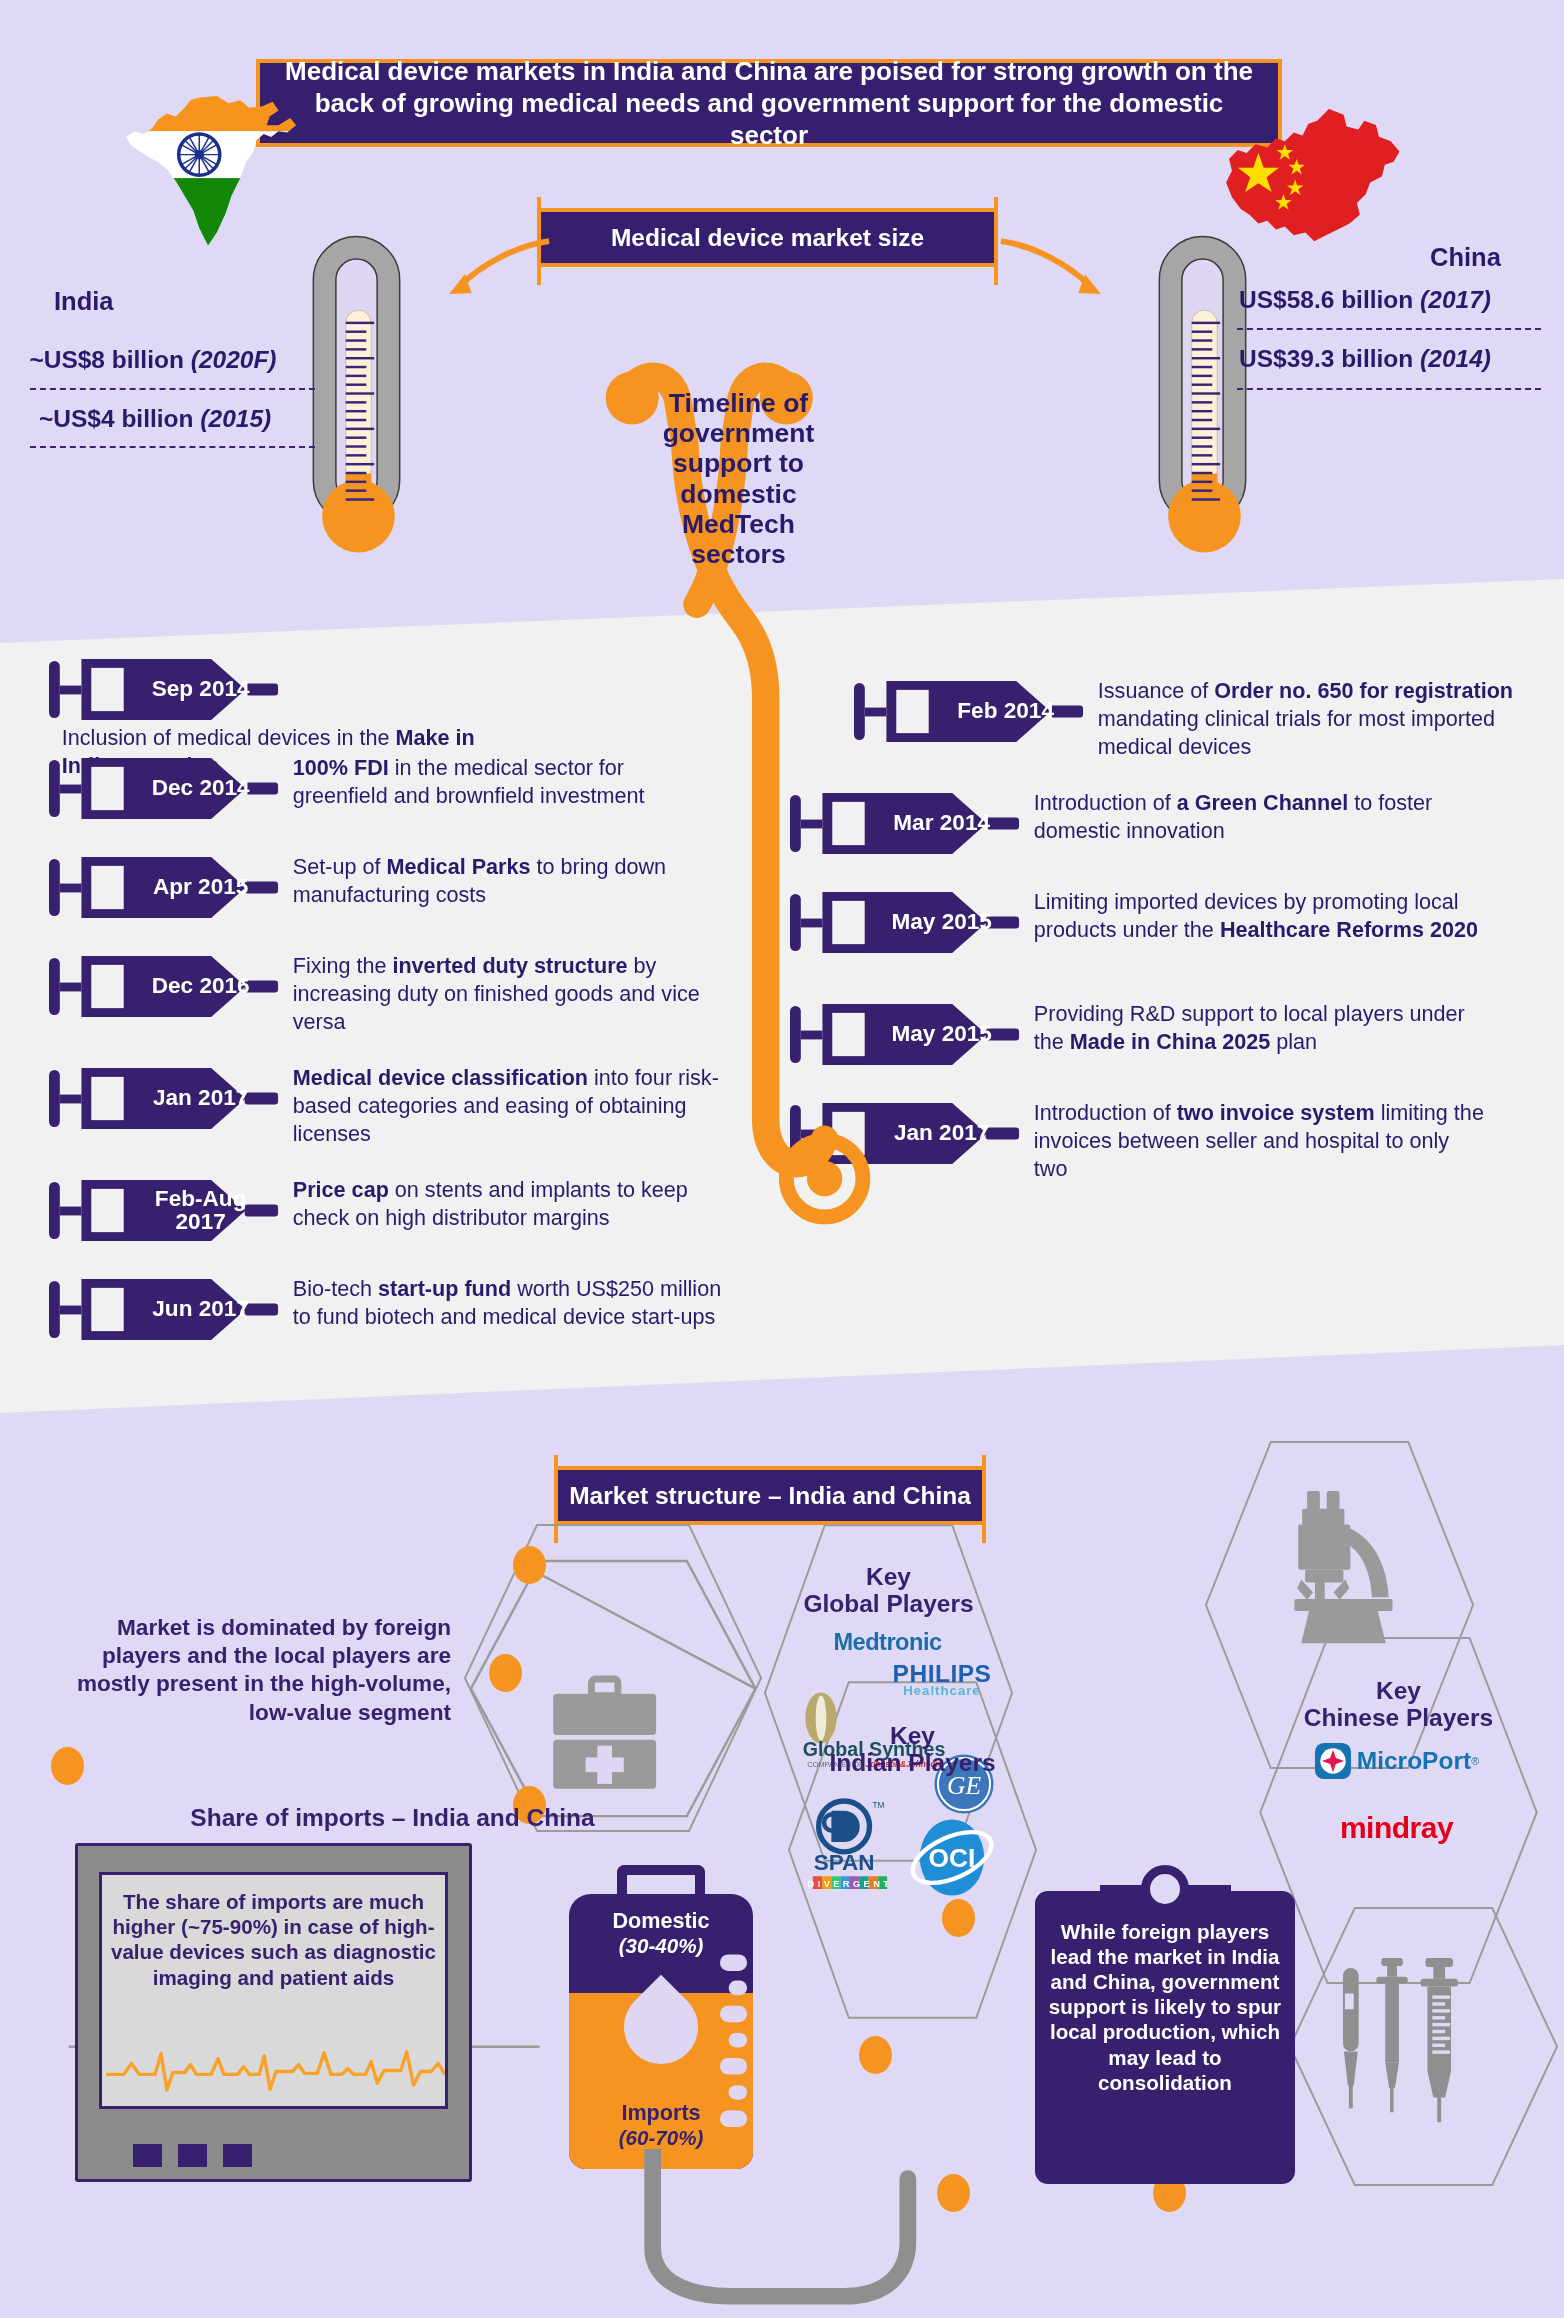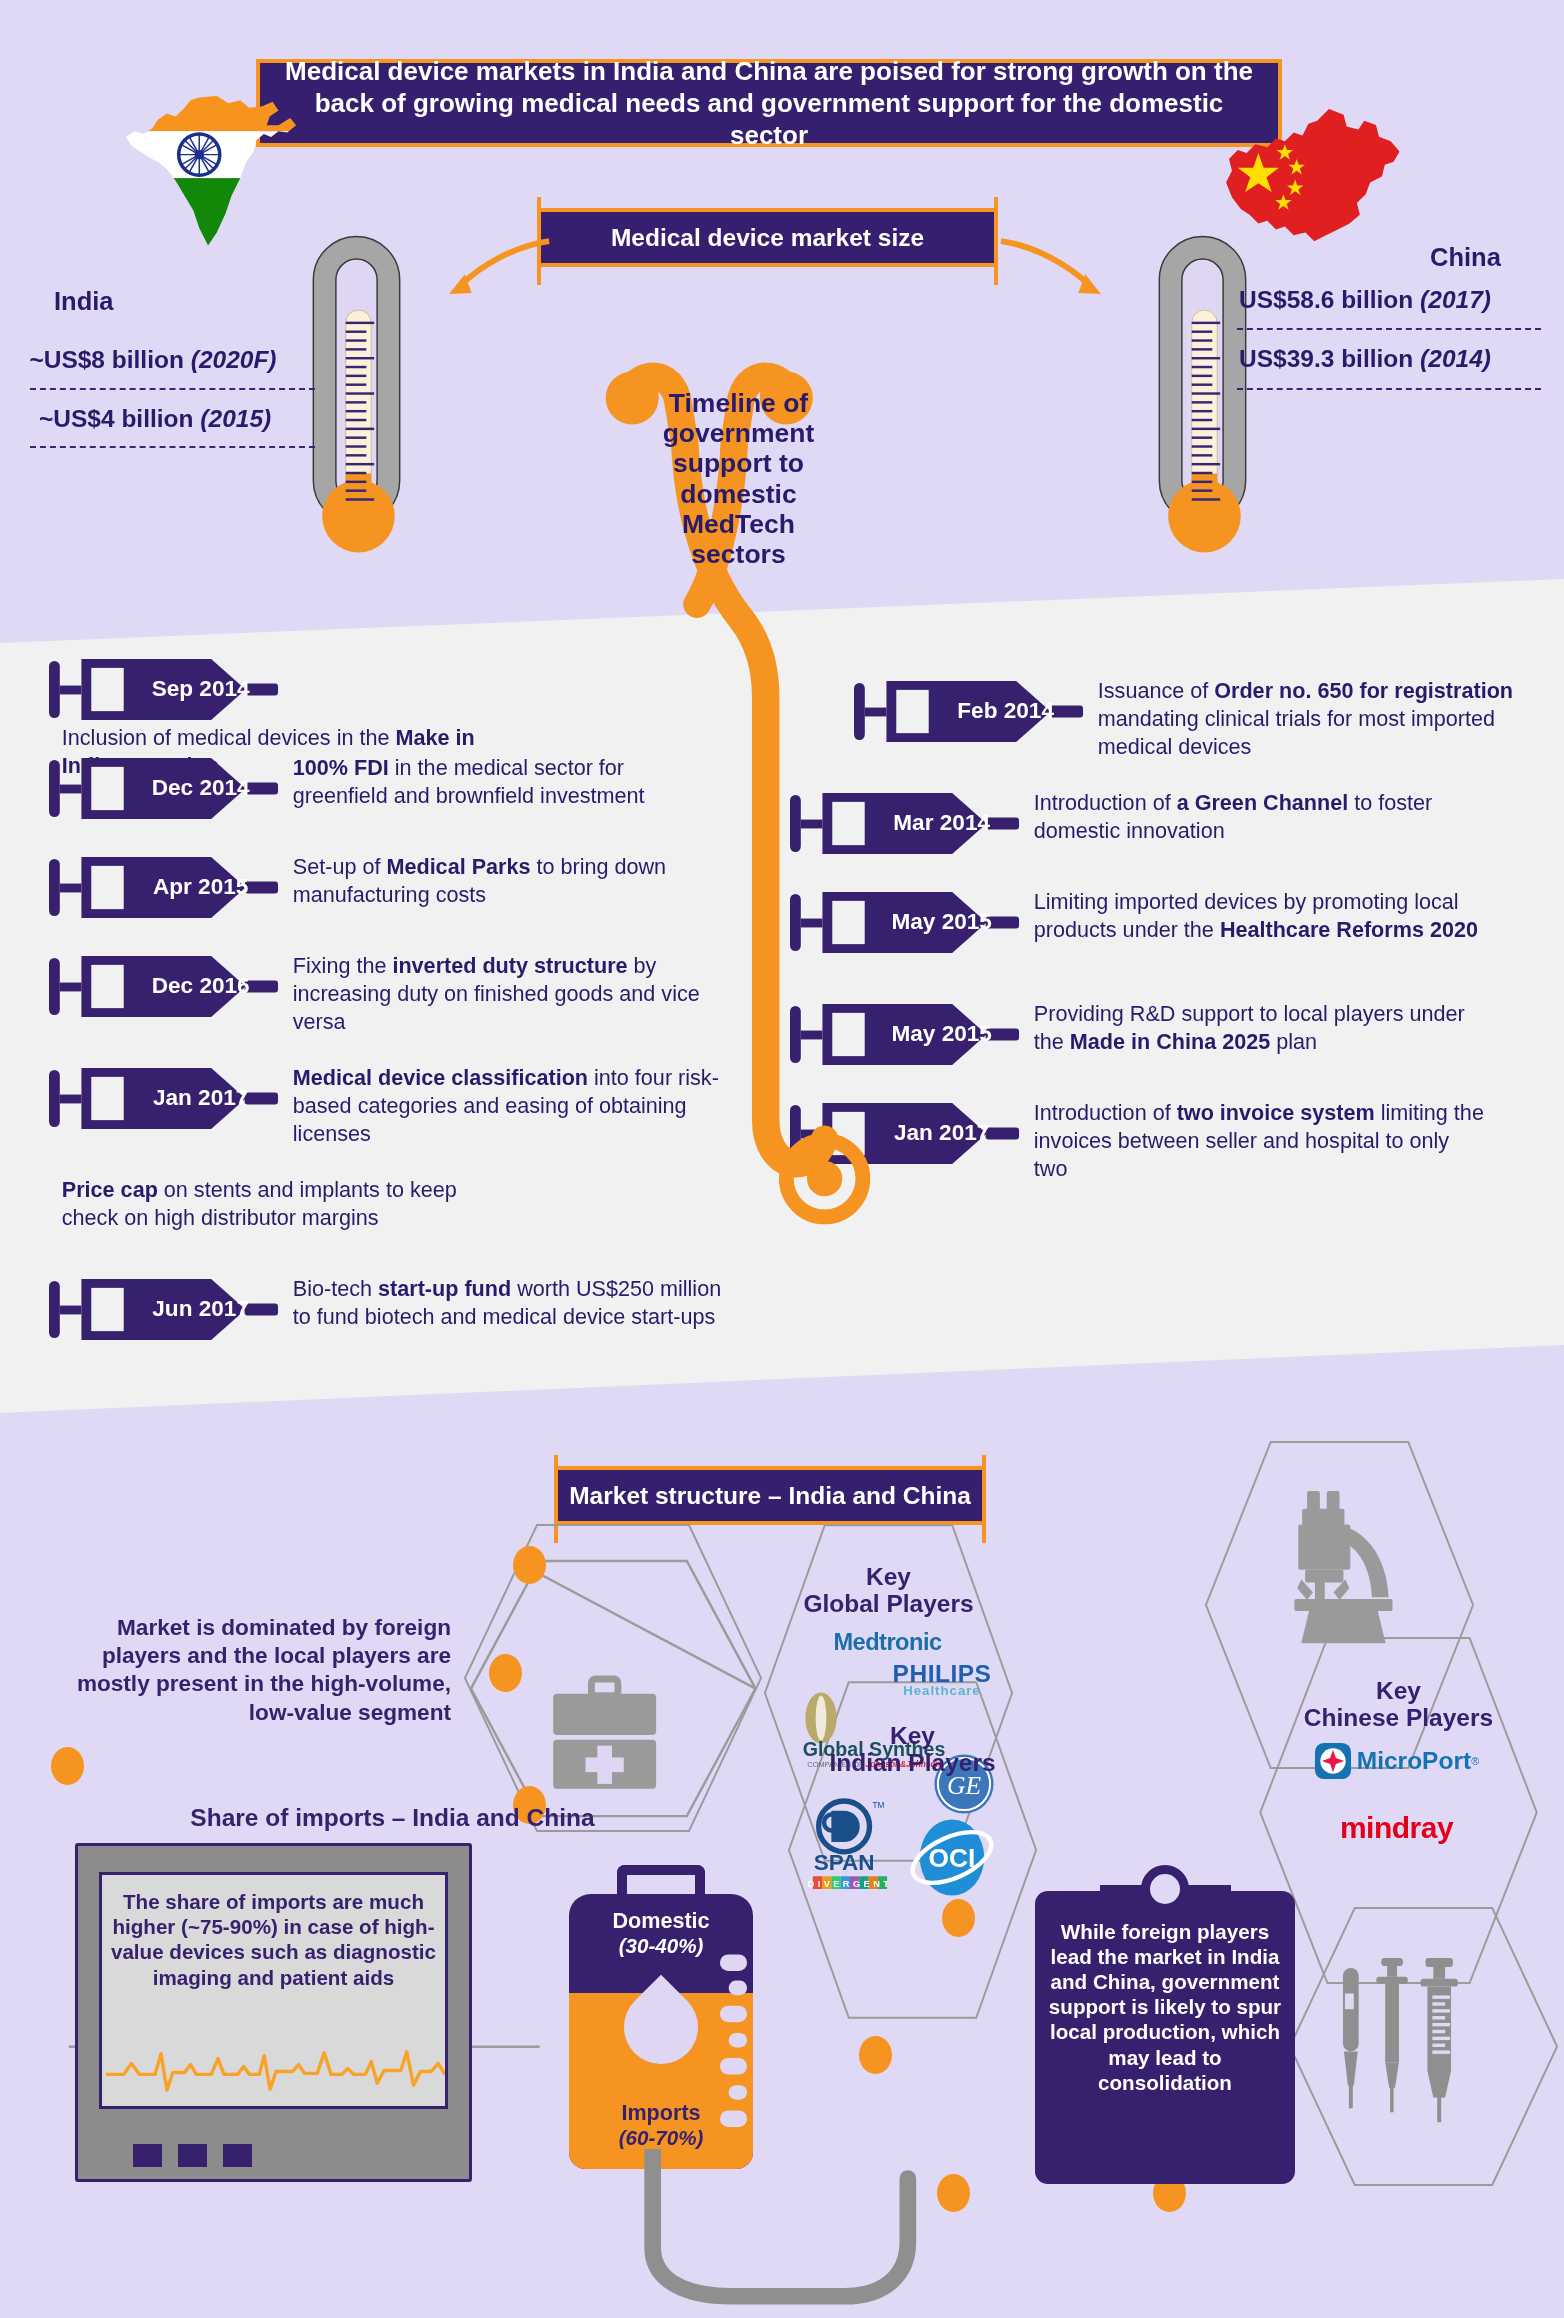--- a/index.html
+++ b/index.html
@@ -363,20 +363,27 @@
         <div class="syringe"><svg width="231" height="69" viewBox="0 0 470 140">
             <rect x="0" y="12" width="22" height="116" rx="11" fill="#37216e"></rect>
             <rect x="22" y="62" width="44" height="18" fill="#37216e"></rect>
             <path d="M66 8 L330 8 L400 70 L330 132 L66 132 Z" fill="#37216e"></path>
             <rect x="86" y="26" width="66" height="88" fill="#f1f1f2"></rect>
             <rect x="398" y="58" width="68" height="24" rx="6" fill="#37216e"></rect>
           </svg><div class="tag-label">Jan 2017</div></div>
         <div class="tl-text" style="max-width: 432px;"><b>Medical device classification</b> into four risk-based categories and easing of obtaining licenses</div>
       </div>
       <div class="tl-row" style="left: 49px; top: 1176px;">
+        <div class="syringe"><svg width="231" height="69" viewBox="0 0 470 140">
+            <rect x="0" y="12" width="22" height="116" rx="11" fill="#37216e"></rect>
+            <rect x="22" y="62" width="44" height="18" fill="#37216e"></rect>
+            <path d="M66 8 L330 8 L400 70 L330 132 L66 132 Z" fill="#37216e"></path>
+            <rect x="86" y="26" width="66" height="88" fill="#f1f1f2"></rect>
+            <rect x="398" y="58" width="68" height="24" rx="6" fill="#37216e"></rect>
+          </svg><div class="tag-label">Feb-Aug<br>2017</div></div>
         <div class="tl-text" style="max-width: 432px;"><b>Price cap</b> on stents and implants to keep check on high distributor margins</div>
       </div>
       <div class="tl-row" style="left: 49px; top: 1275px;">
         <div class="syringe"><svg width="231" height="69" viewBox="0 0 470 140">
             <rect x="0" y="12" width="22" height="116" rx="11" fill="#37216e"></rect>
             <rect x="22" y="62" width="44" height="18" fill="#37216e"></rect>
             <path d="M66 8 L330 8 L400 70 L330 132 L66 132 Z" fill="#37216e"></path>
             <rect x="86" y="26" width="66" height="88" fill="#f1f1f2"></rect>
             <rect x="398" y="58" width="68" height="24" rx="6" fill="#37216e"></rect>
           </svg><div class="tag-label">Jun 2017</div></div>

